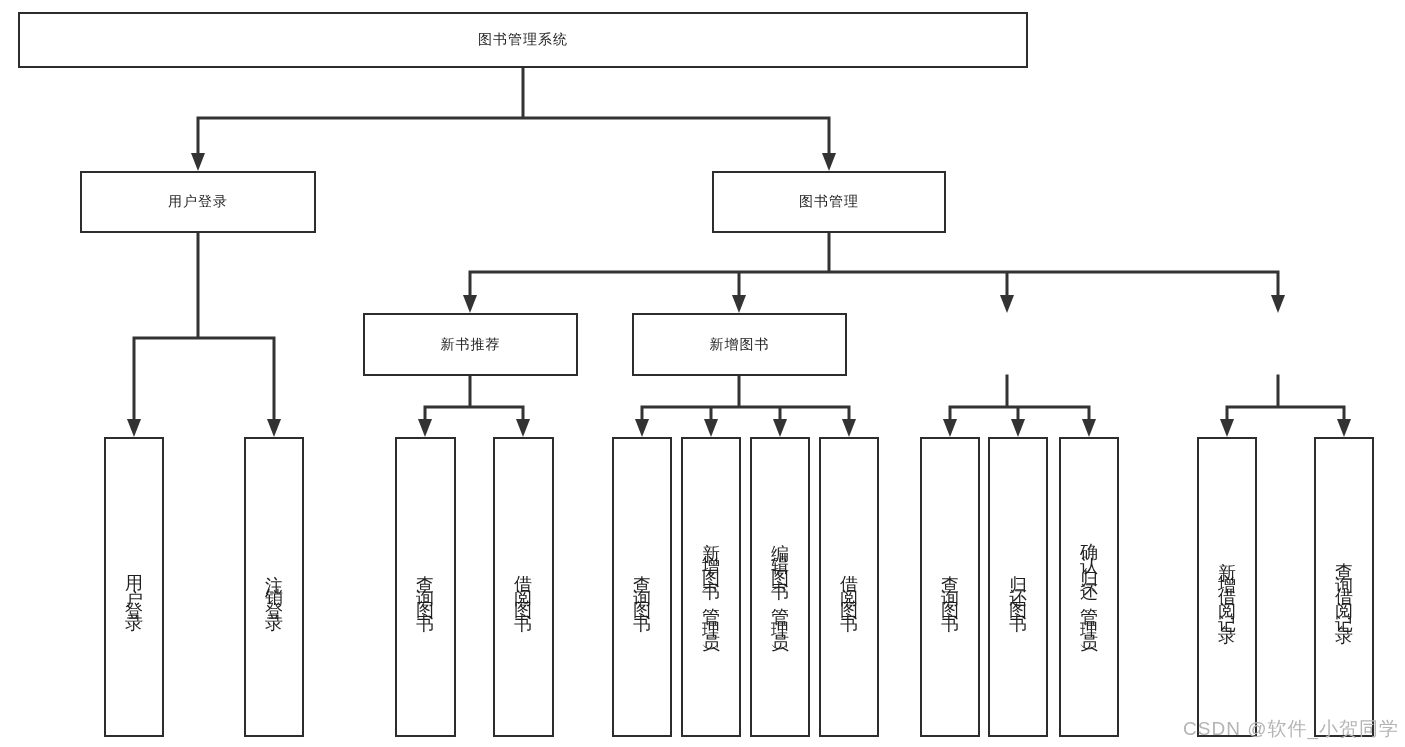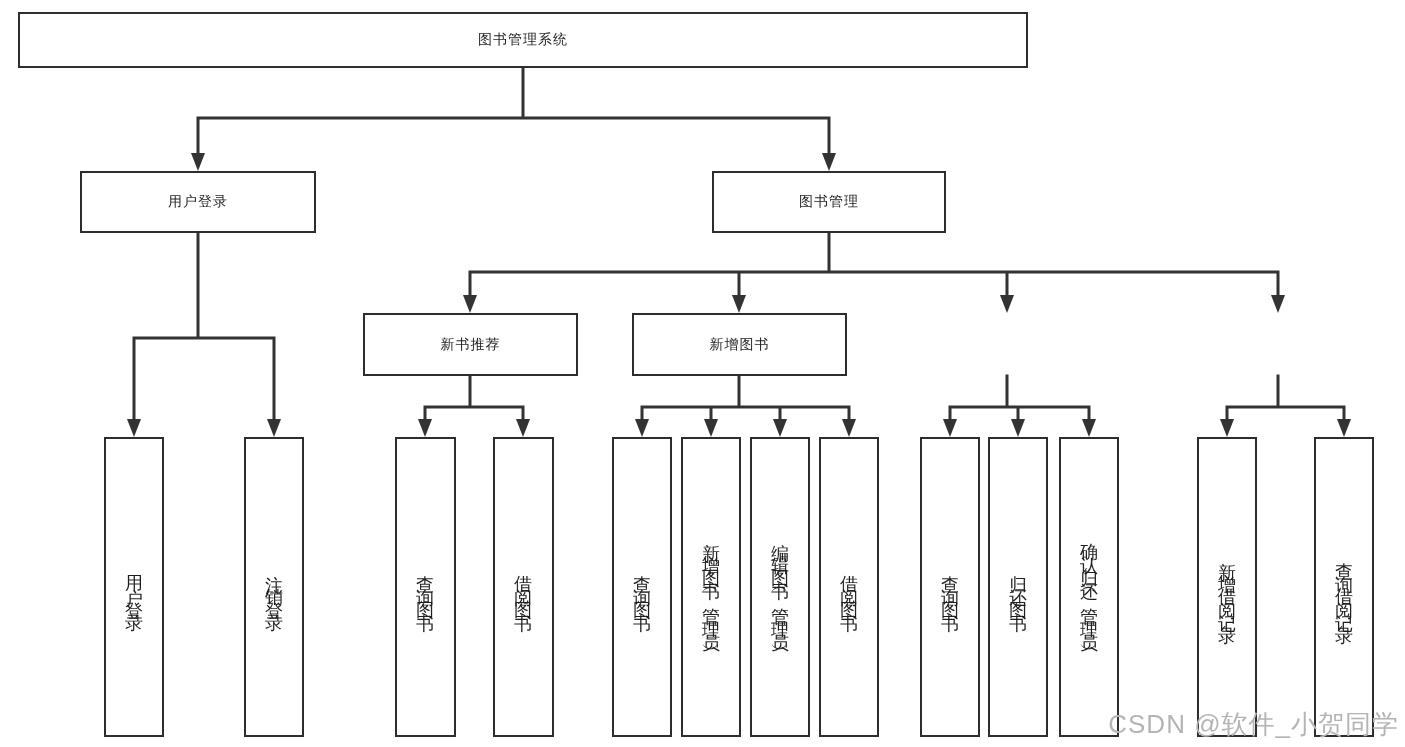--- a/index.html
+++ b/index.html
@@ -22,21 +22,21 @@
     writing-mode:vertical-lr;text-orientation:mixed;
     text-align:center;font-size:18px;letter-spacing:13px;
     line-height:56px;
   }
   #connectors{position:absolute;left:0;top:0;z-index:0;}
   #connectors path{stroke:var(--line,#333);stroke-width:3;fill:none;stroke-linecap:square;}
   #connectors polygon{fill:var(--line,#333);stroke:none;}
   .node{z-index:1;}
   #watermark{
     position:absolute;right:6px;bottom:5px;z-index:2;
-    font-size:26px;letter-spacing:1px;
+    font-size:19px;letter-spacing:1px;
     color:var(--watermark,#b4b4b4);white-space:nowrap;
   }
 </style>
 </head>
 <body>
 
 <div id="stage">
 
   <svg id="connectors" width="1405" height="747" viewBox="0 0 1405 747">
     <g>

